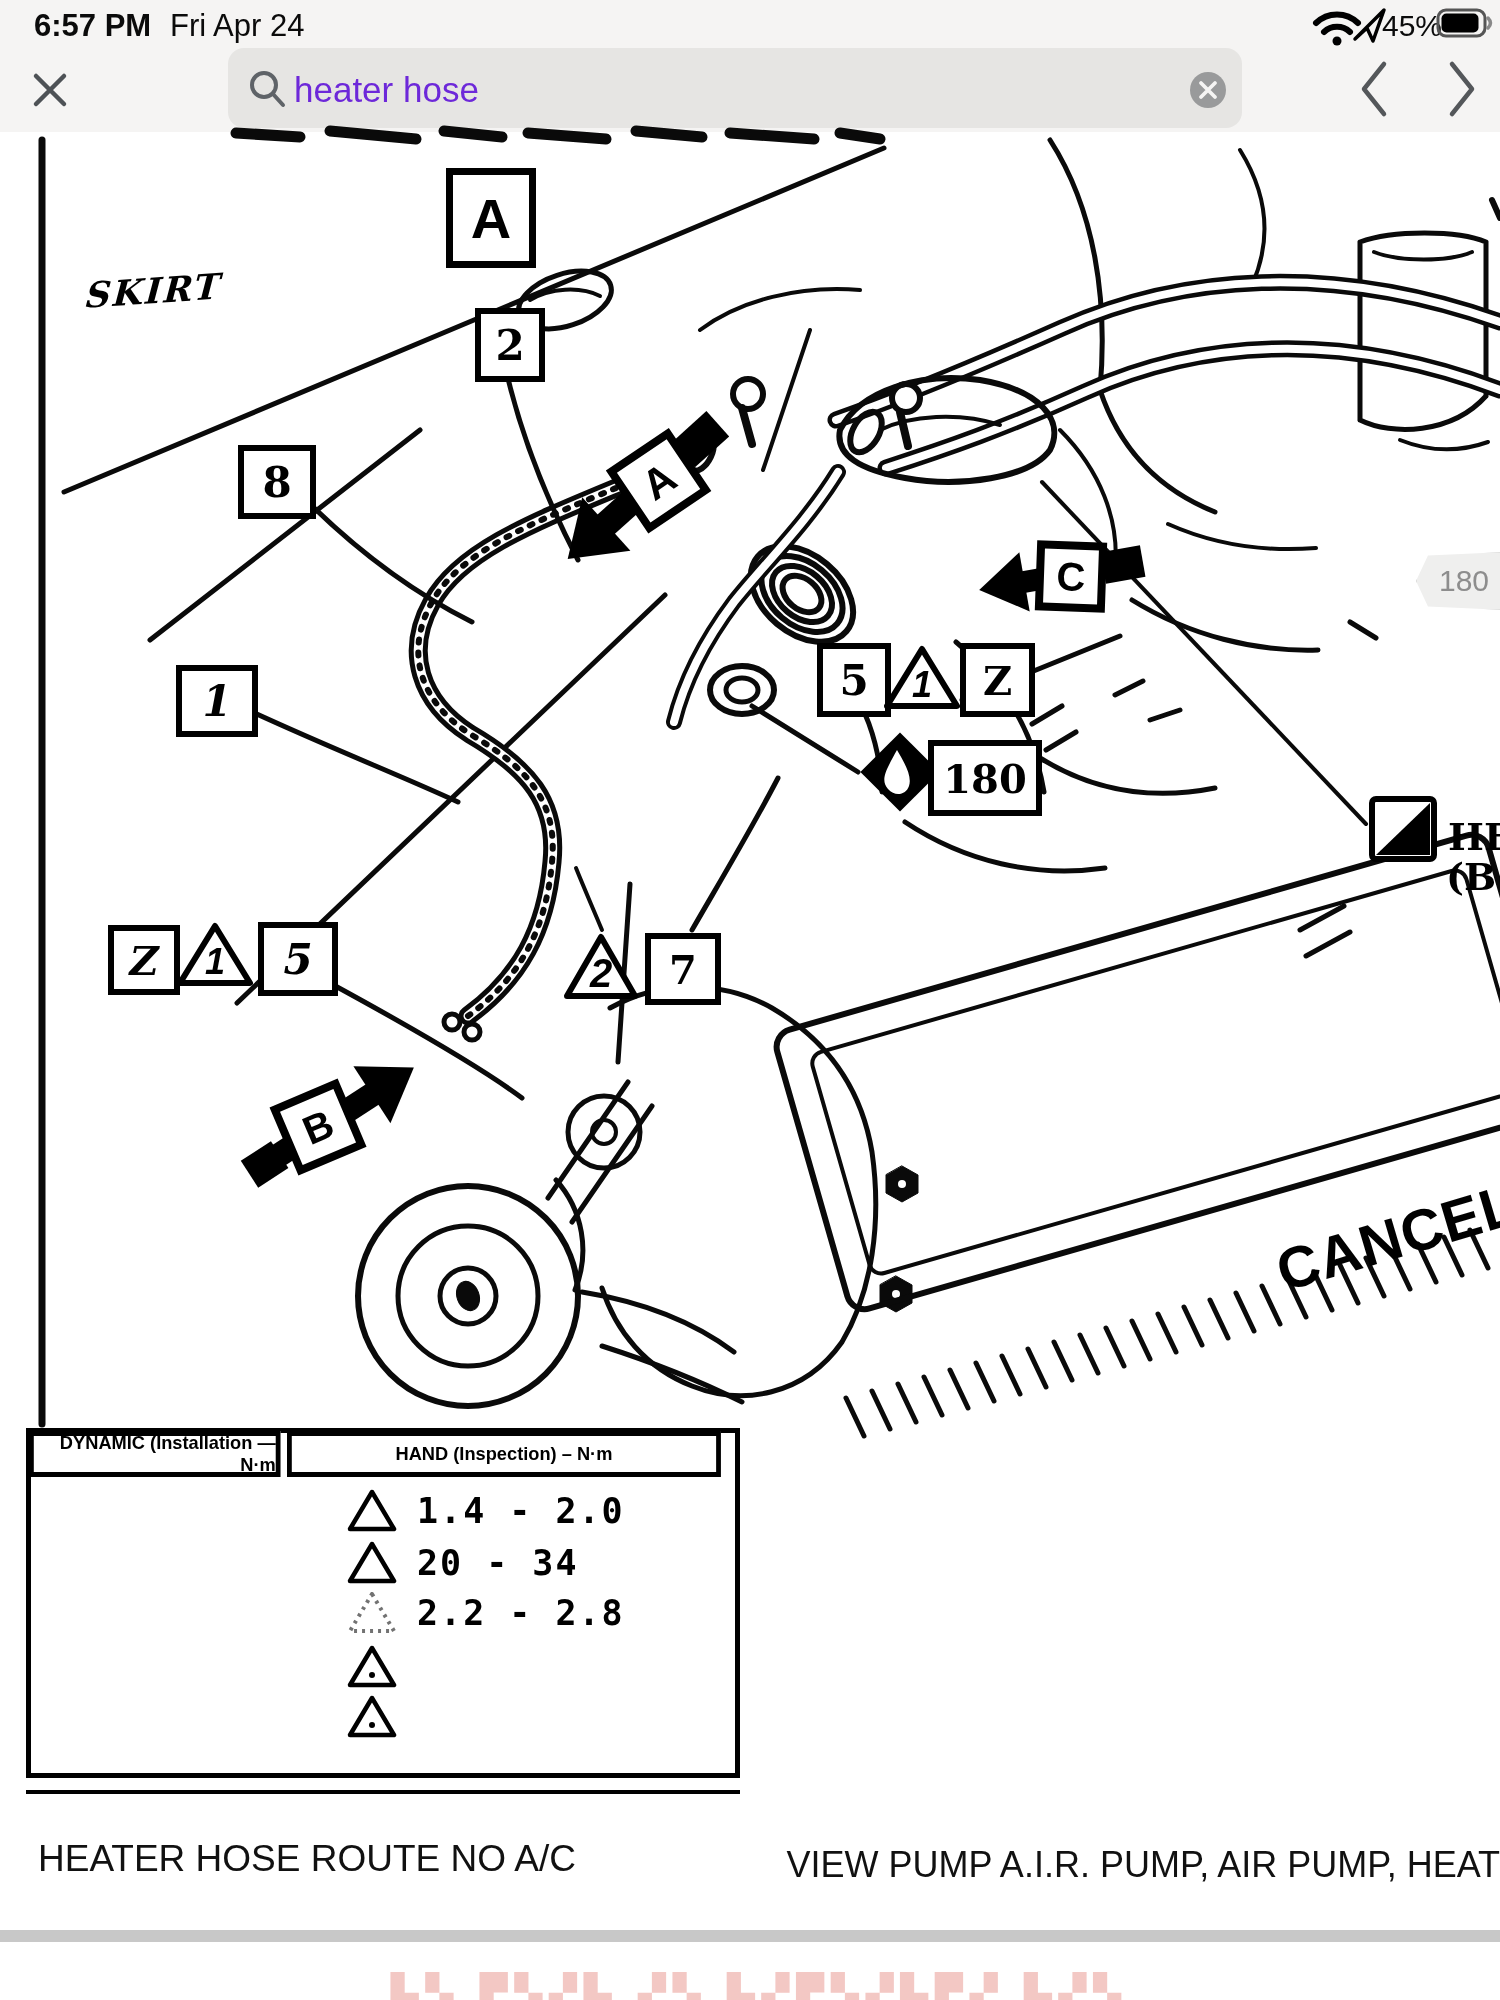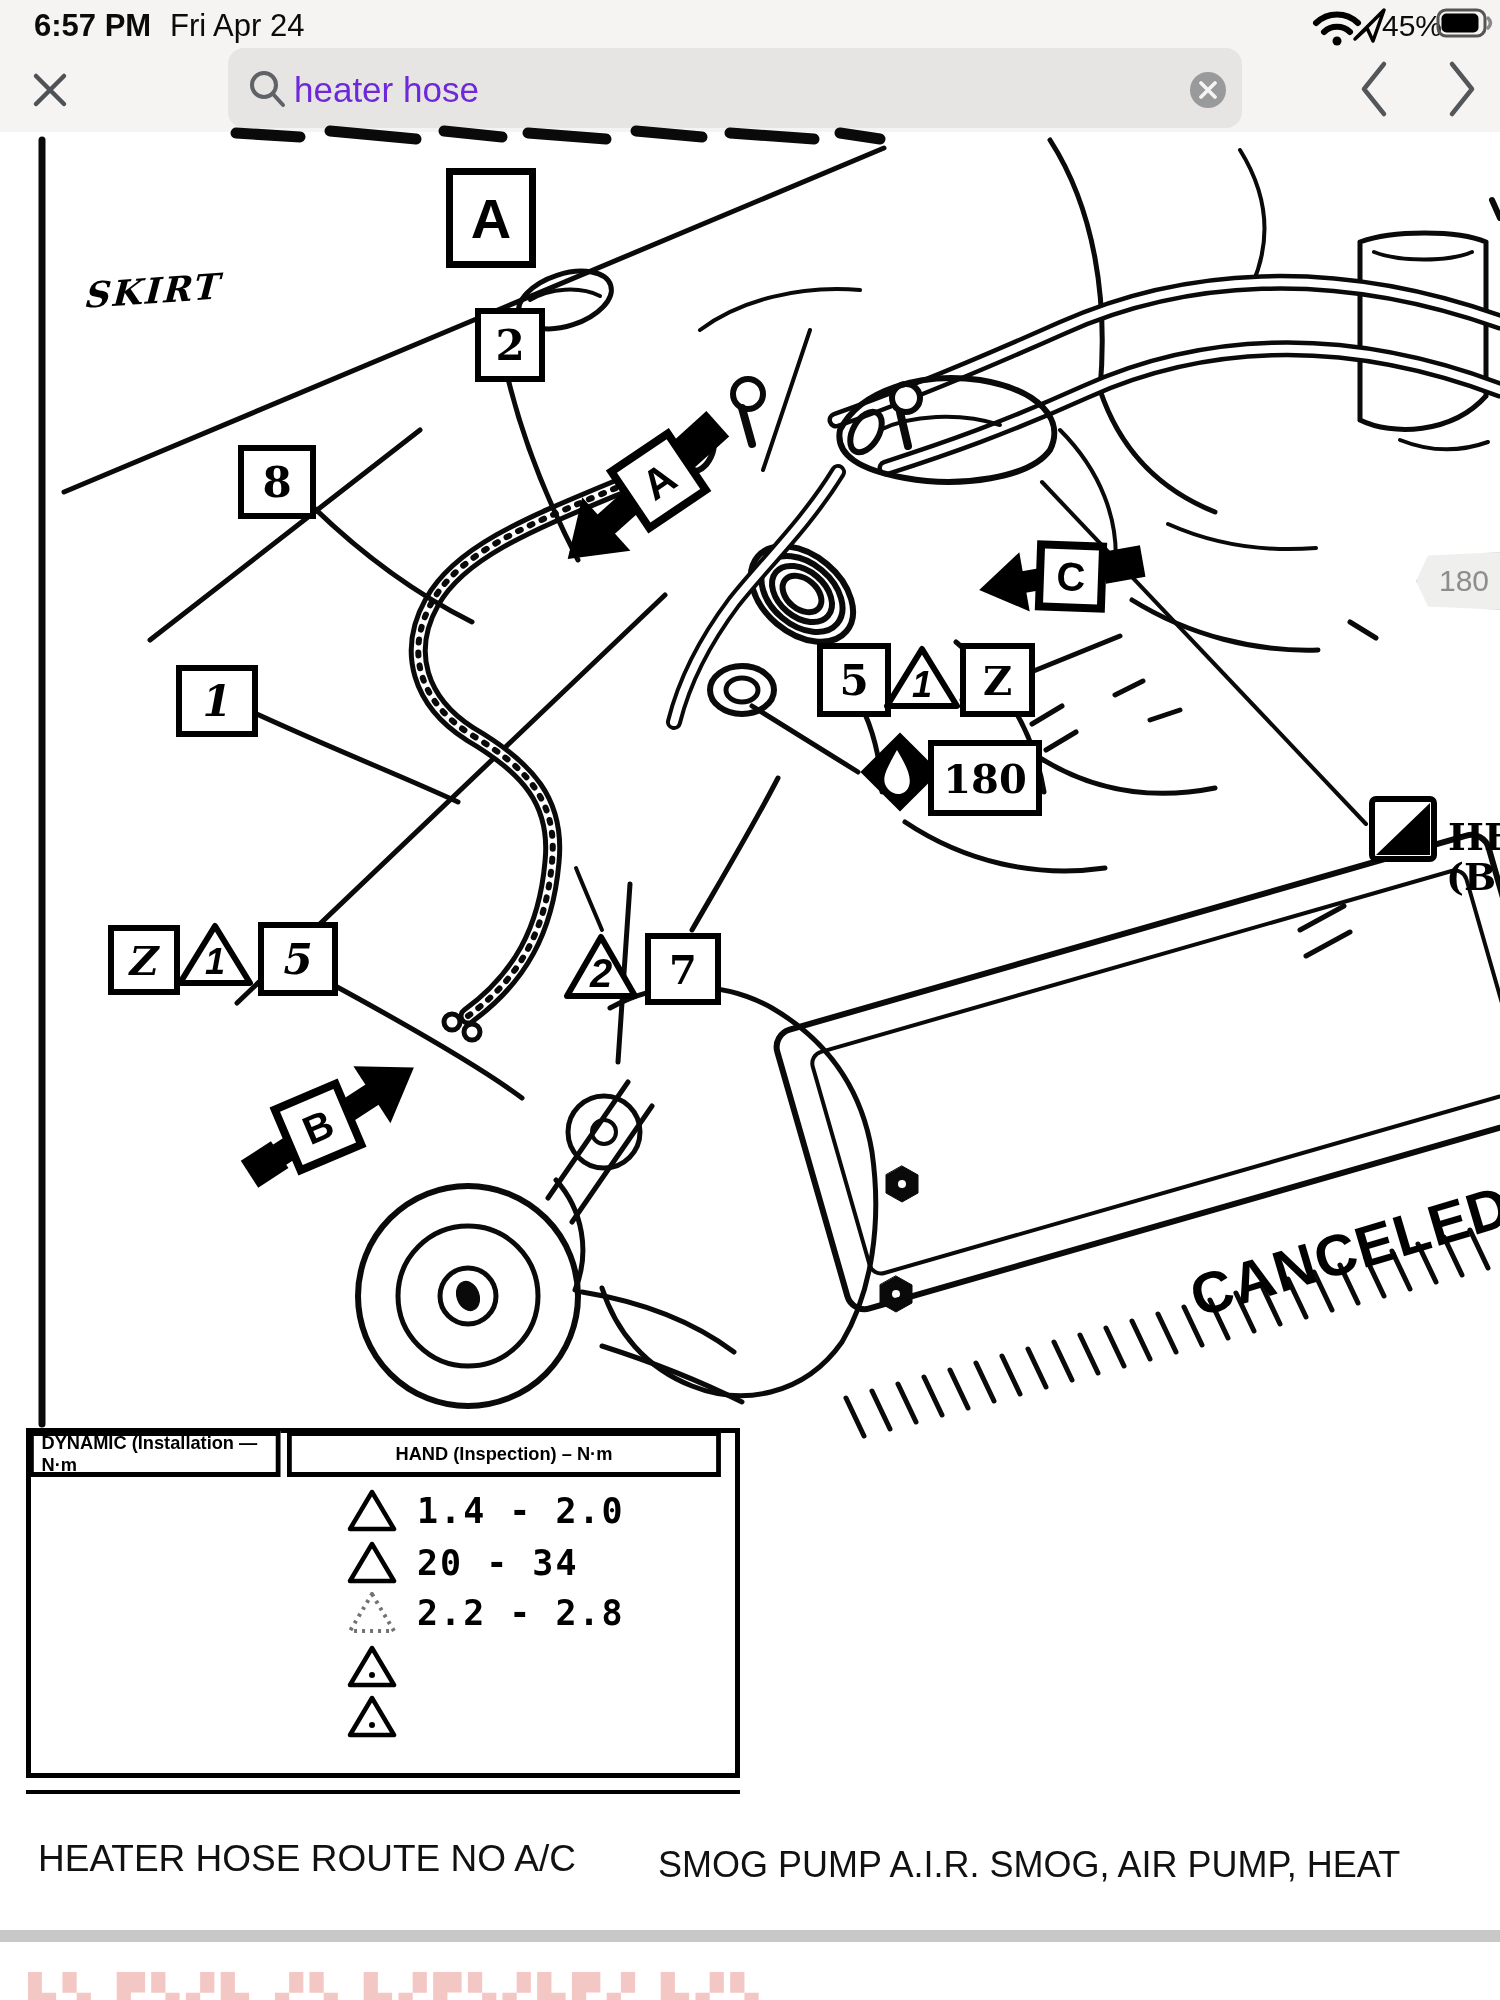--- a/index.html
+++ b/index.html
@@ -1,17 +1,17 @@
 <!DOCTYPE html>
 <html><head>
 <meta charset="utf-8">
 <style>
   html,body{margin:0;padding:0;background:#dadada;}
   .screen{position:relative;width:1500px;height:2000px;background:#fff;overflow:hidden;
-          font-family:"Liberation Sans",sans-serif;-webkit-font-smoothing:antialiased;}
+          font-family:"Liberation Sans",sans-serif;text-align:right;-webkit-font-smoothing:antialiased;}
   .abs{position:absolute;}
   
   .topbar{left:0;top:0;width:1500px;height:132px;background:#f5f4f3;}
   .status-text{top:8px;font-size:31px;color:#0b0b0b;}
   .time{left:34px;font-weight:bold;}
   .date{left:170px;font-weight:normal;}
   .batt-pct{left:1382px;top:9px;font-size:30px;color:#0b0b0b;}
   .search-field{left:228px;top:48px;width:1014px;height:80px;background:#e6e5e3;border-radius:16px;}
   .search-query{left:294px;top:70px;font-size:35px;color:#6d28d9;}
   
@@ -304,19 +304,19 @@
 
       <svg class="abs" style="left:316px;top:262px;width:50px;height:44px" viewBox="0 0 50 44">
         <polygon points="25,3 47,40 3,40" fill="none" stroke="#000" stroke-width="4.5" stroke-linejoin="round"></polygon>
         <circle cx="25" cy="30" r="3" fill="#000"></circle>
       </svg>
       <div class="abs trow-val" style="left:386px;top:264px"></div>
     </div>
     <div class="abs dbl-line" style="top:1658px"></div>
 
     <div class="abs caption" style="left:38px;top:1706px">HEATER HOSE ROUTE NO A/C</div>
-    <div class="abs caption" style="left:658px;top:1712px;width:842px;overflow:hidden;font-size:36px">SMOG PUMP A.I.R. SMOG, AIR PUMP, HEAT</div>
+    <div class="abs caption" style="left:658px;top:1712px;width:842px;overflow:hidden;font-size:36px">VIEW PUMP A.I.R. PUMP, AIR PUMP, HEAT</div>
   </div>
 
   <div class="abs divider"></div>
   <div class="abs footer-strip">▙▚ ▛▚▞▙ ▞▚ ▙▞▛▚▞▙▛▞ ▙▞▚</div>
 
 </div>
 
 </body></html>

